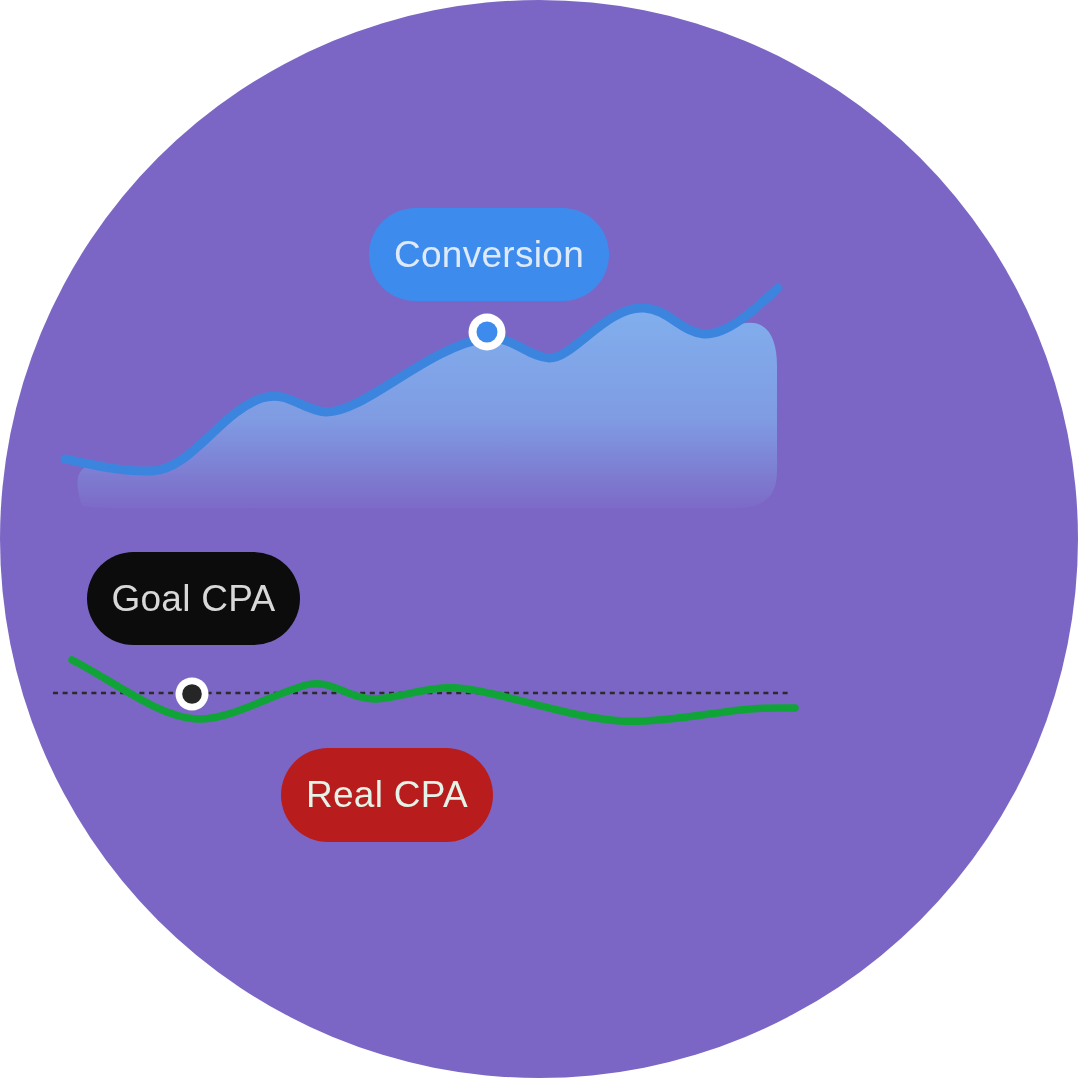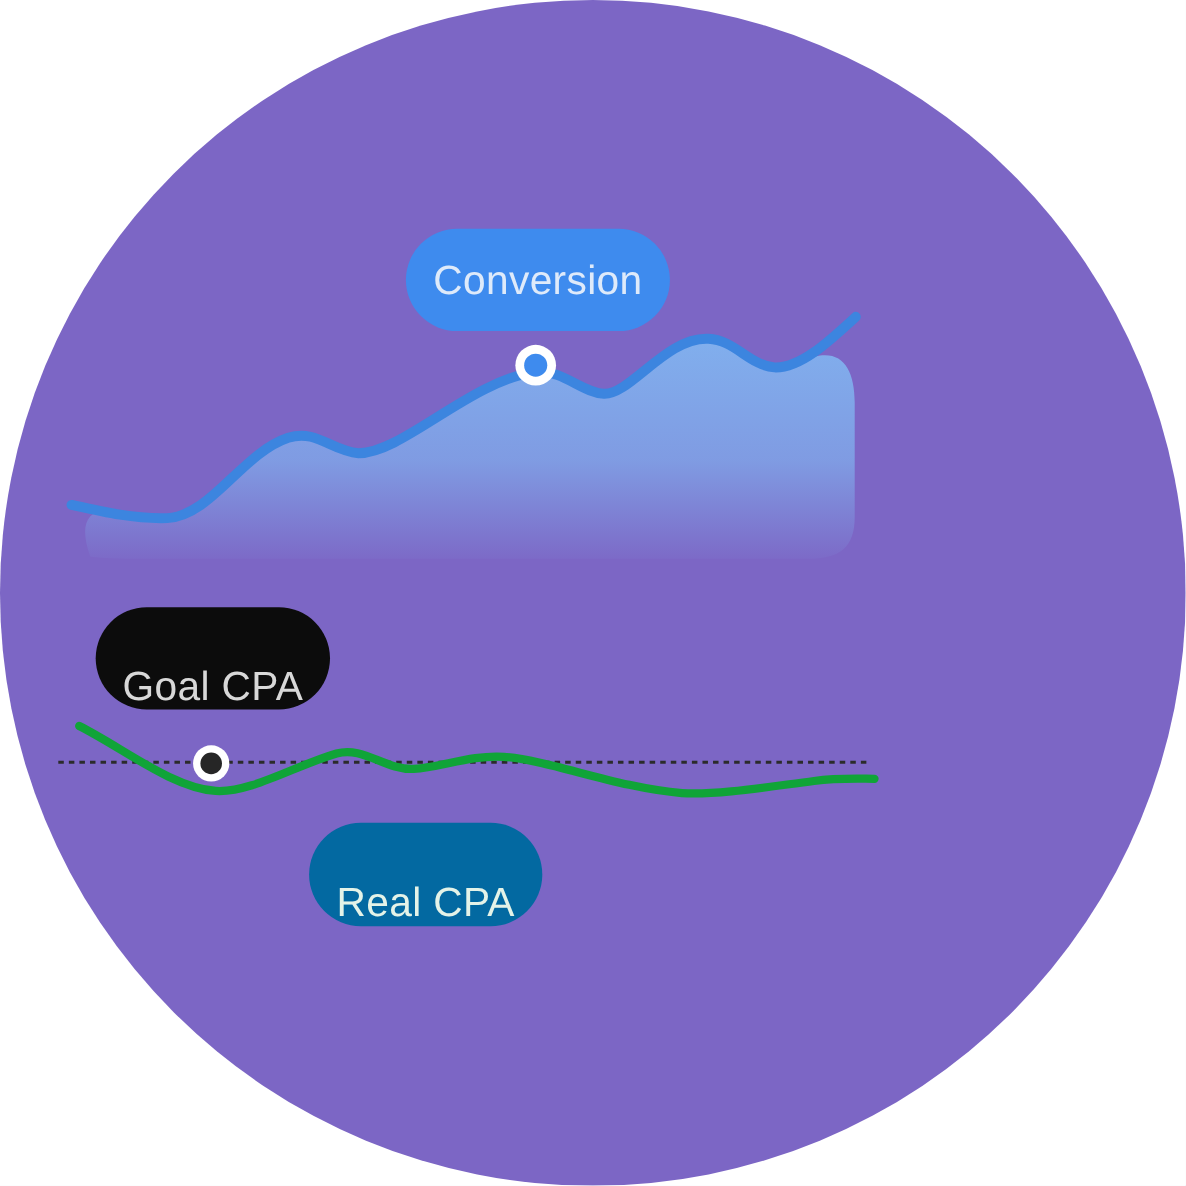--- a/index.html
+++ b/index.html
@@ -74,21 +74,21 @@
     <circle cx="487" cy="332" r="10.5" fill="#3E8BEE"></circle>
 
     <circle cx="192" cy="694" r="16.5" fill="#FFFFFF"></circle>
     <circle cx="192" cy="694" r="9.8" fill="#262626"></circle>
   </svg>
 
   <div class="pill pill-conversion" style="background: rgb(62, 139, 238); color: rgb(222, 234, 250);">
     <span>Conversion</span>
   </div>
 
-  <div class="pill pill-goal" style="background: rgb(12, 12, 12); color: rgb(216, 216, 216); align-items: flex-end;">
+  <div class="pill pill-goal" style="background: rgb(12, 12, 12); color: rgb(216, 216, 216);">
     <span>Goal CPA</span>
   </div>
 
-  <div class="pill pill-real" style="background: #0369a1; color: rgb(228, 243, 232); align-items: flex-end;">
+  <div class="pill pill-real" style="background: #b91c1c; color: rgb(228, 243, 232);">
     <span>Real CPA</span>
   </div>
 
 </div>
 
 </body></html>

